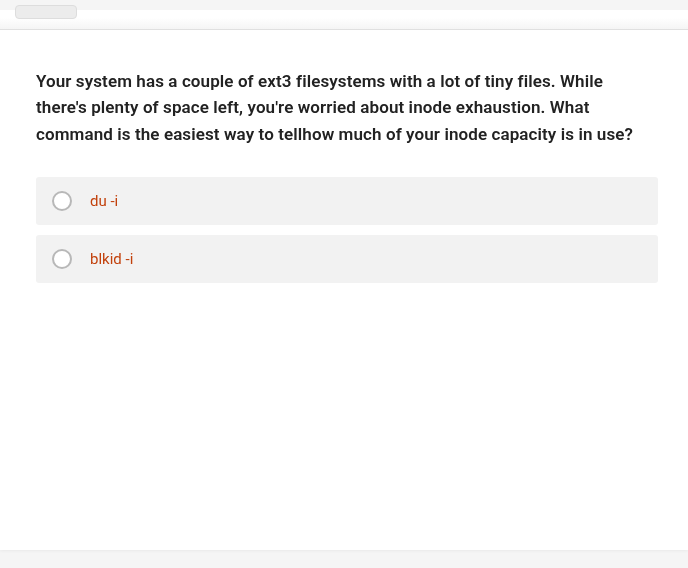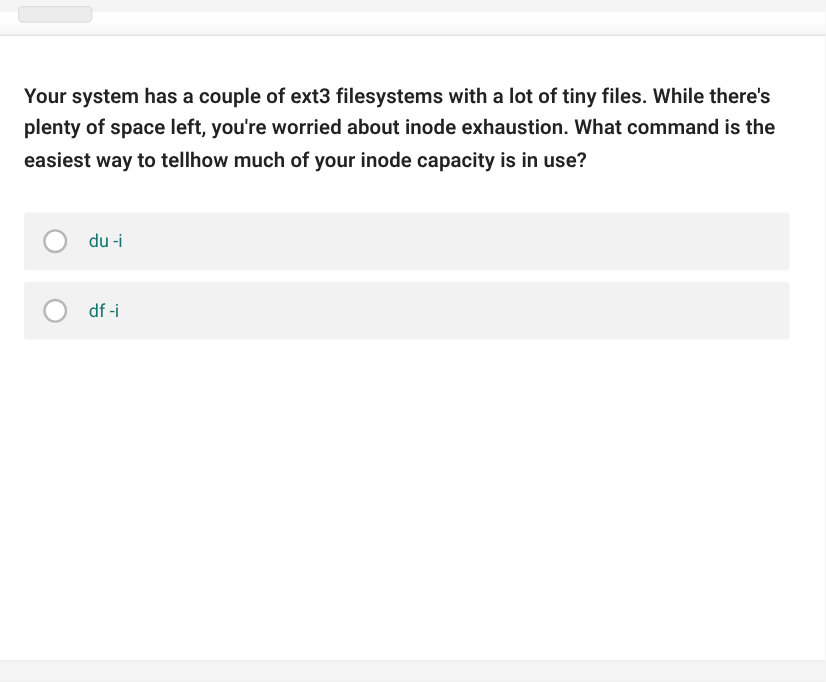--- a/index.html
+++ b/index.html
@@ -34,21 +34,21 @@
       top: -5px;
       width: 60px;
       height: 12px;
       background: #ececec;
       border-radius: 4px;
       border: 1px solid #ddd;
     }
     .card {
       background: #ffffff;
       margin: 0;
-      padding: 38px 30px 80px 20px;
+      padding: 38px 30px 80px 36px;
       min-height: 520px;
       box-shadow: 0 1px 3px rgba(0,0,0,0.05);
     }
     .question-text {
       font-size: 17px;
       font-weight: 600;
       color: #222;
       line-height: 1.55;
       margin-bottom: 30px;
       letter-spacing: 0.1px;
@@ -70,35 +70,35 @@
     .radio {
       width: 20px;
       height: 20px;
       border: 2px solid #b8b8b8;
       border-radius: 50%;
       flex-shrink: 0;
       background: #fff;
     }
     .option-label {
       font-size: 15px;
-      color: #0f766e;
+      color: #c2410c;
       font-weight: 400;
     }
   </style>
 </head>
 <body>
 
 <div class="page-bg">
   <div class="top-fragment"></div>
   <div class="card">
     <div class="question-text">Your system has a couple of ext3 filesystems with a lot of tiny files. While there's plenty of space left, you're worried about inode exhaustion. What command is the easiest way to tellhow much of your inode capacity is in use?</div>
     <div class="options">
       <div class="option">
         <span class="radio"></span>
         <span class="option-label">du -i</span>
       </div>
       <div class="option">
         <span class="radio"></span>
-        <span class="option-label">df -i</span>
+        <span class="option-label">blkid -i</span>
       </div>
     </div>
   </div>
 </div>
 
 </body></html>

